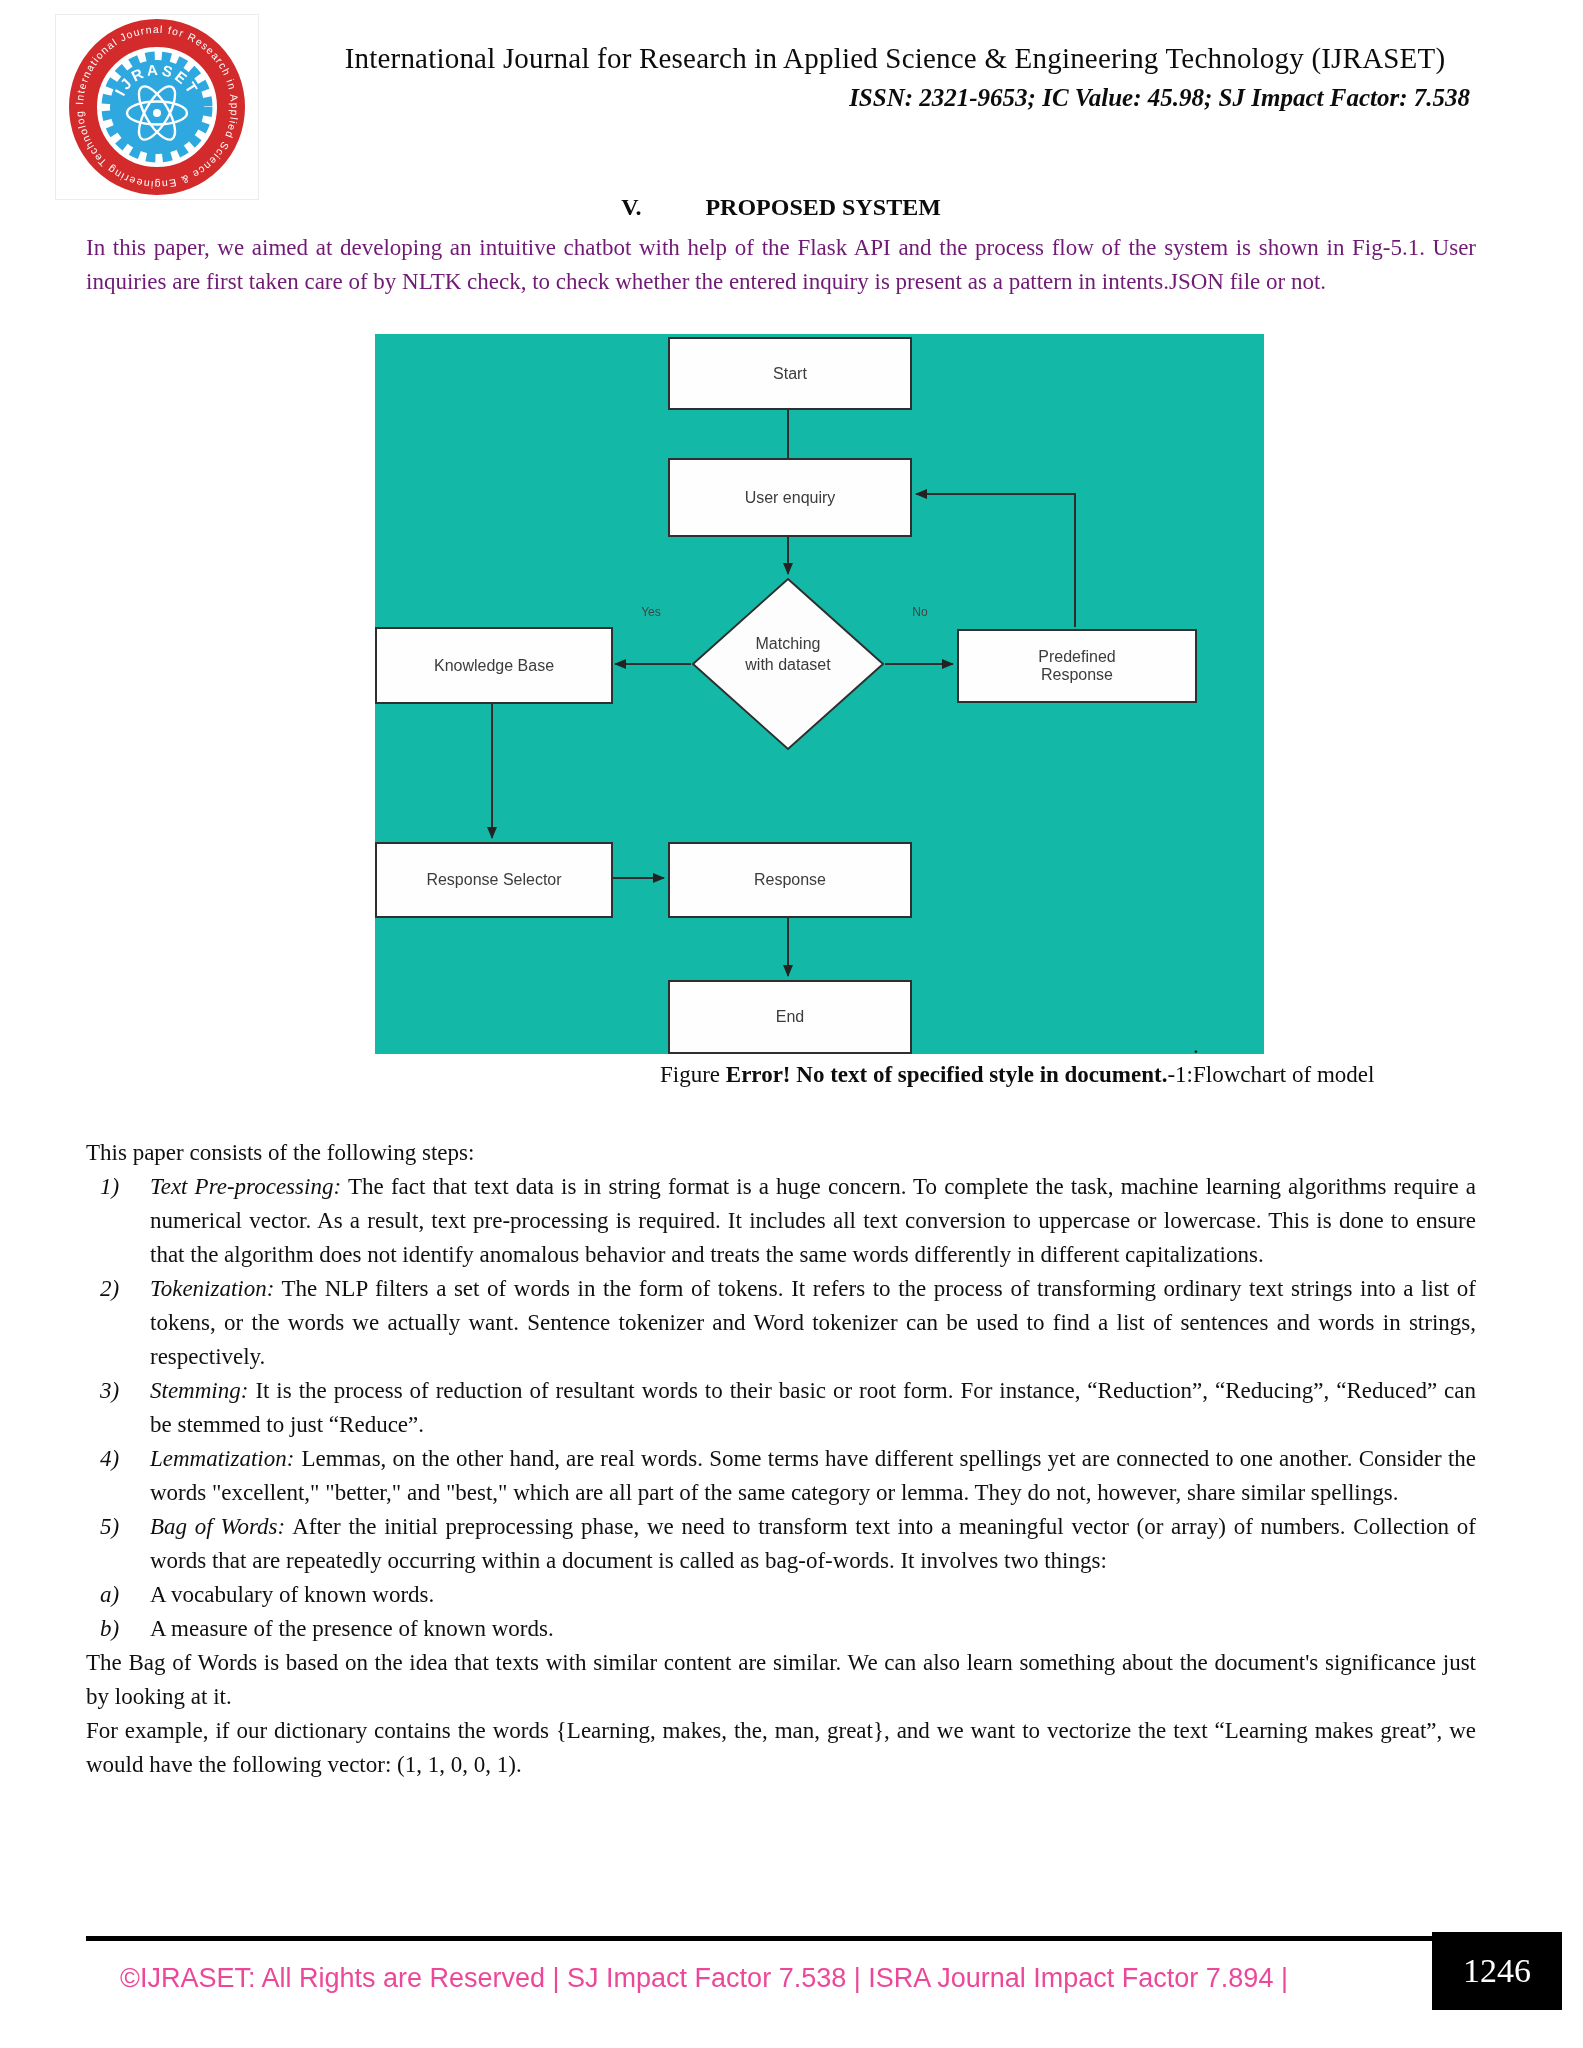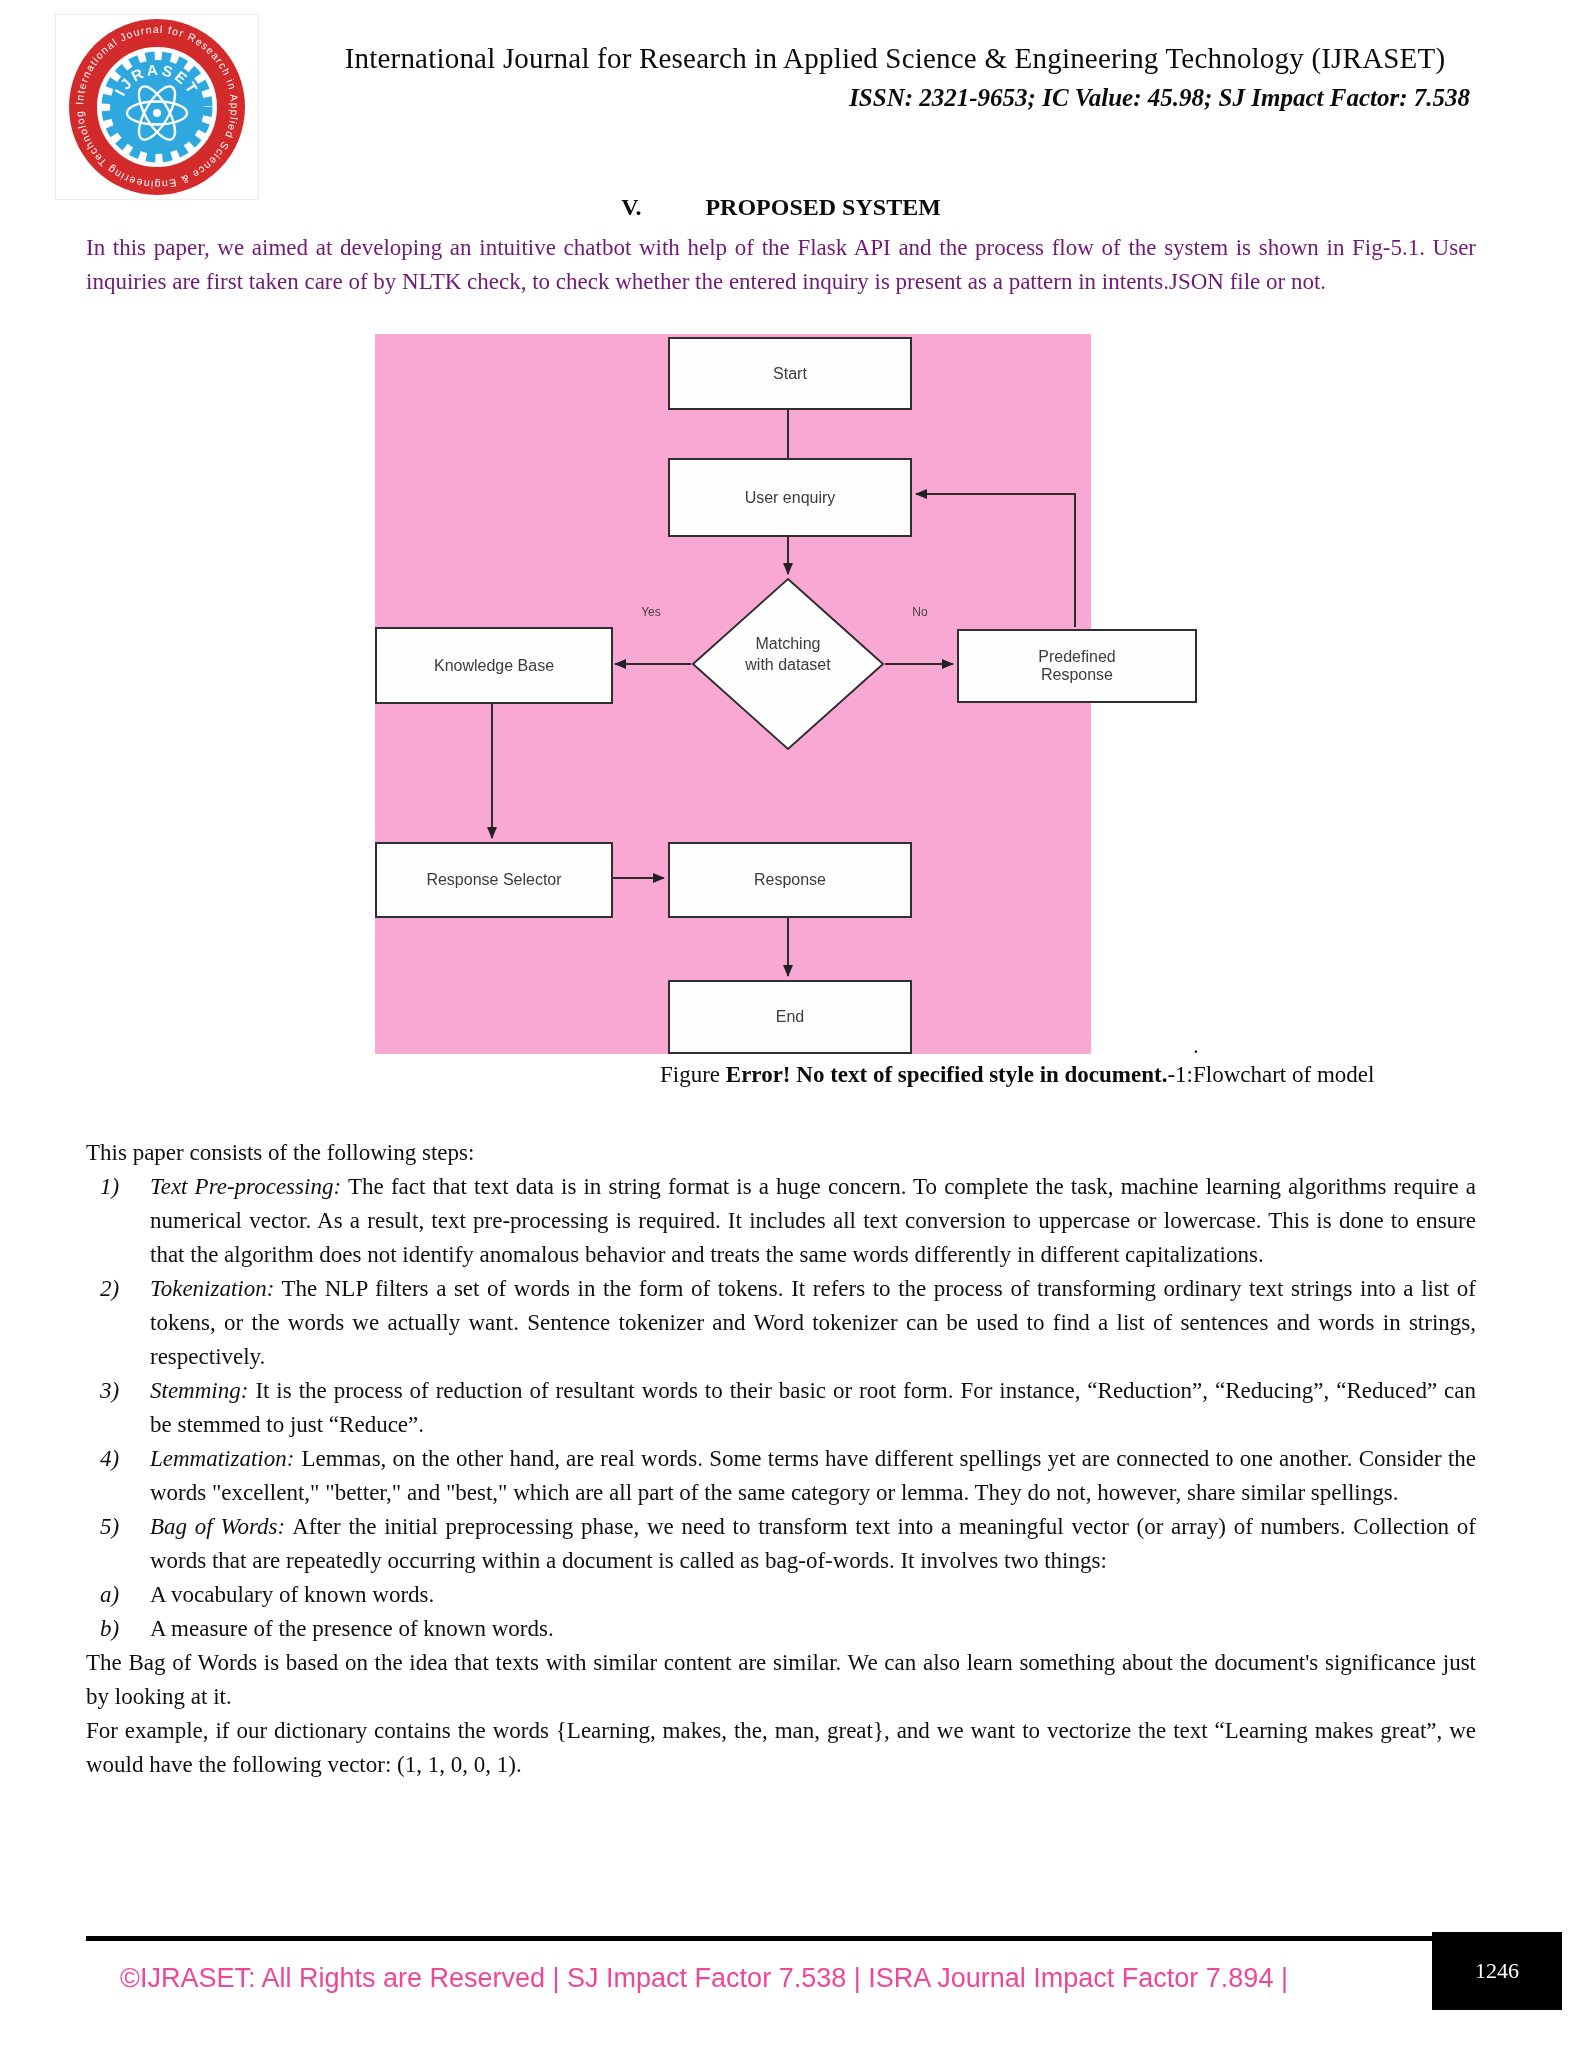--- a/index.html
+++ b/index.html
@@ -19,21 +19,21 @@
   
   .section-heading{position:absolute;left:86px;top:194px;width:1390px;text-align:center;
                    font-weight:bold;font-size:24px;color:#0c0c0c;}
   .section-heading .num{margin-right:64px;}
 
   
   .intro-para{position:absolute;left:86px;top:231px;width:1390px;font-size:23px;line-height:34px;
               text-align:justify;color:#701a75;}
 
   
-  .flow-panel{position:absolute;left:375px;top:334px;width:716px;height:720px;background:#f9a8d4;}
+  .flow-panel{position:absolute;left:375px;top:334px;width:889px;height:720px;background:#14b8a6;}
   .flow-panel svg{position:absolute;left:0;top:0;}
   .flow-box{position:absolute;background:#fefefe;border:2px solid #2f2f2f;display:flex;
             align-items:center;justify-content:center;text-align:center;
             font-family:"Liberation Sans","DejaVu Sans",sans-serif;font-size:16px;color:#3c3c3c;}
   .flow-label{position:absolute;text-align:center;font-family:"Liberation Sans","DejaVu Sans",sans-serif;
               font-size:16px;color:#3c3c3c;line-height:21px;}
   .edge-label{position:absolute;width:60px;text-align:center;
               font-family:"Liberation Sans","DejaVu Sans",sans-serif;font-size:12px;color:#444;}
   .panel-period{position:absolute;left:1193px;top:1033px;font-size:23px;color:#111;}
 
@@ -49,21 +49,21 @@
   .step-item .marker{position:absolute;left:14px;top:0;font-style:italic;}
   .step-item .lbl{font-style:italic;margin-right:7px;}
   .closing-para{text-align:justify;}
 
   
   .footer-rule{position:absolute;left:86px;top:1936px;width:1347px;height:5px;background:#000;}
   .footer-text{position:absolute;left:120px;top:1963px;font-family:"Liberation Sans","DejaVu Sans",sans-serif;
                font-size:27px;color:#ec4899;}
   .page-number-box{position:absolute;left:1432px;top:1932px;width:130px;height:78px;background:#000;
                    display:flex;align-items:center;justify-content:center;}
-  .page-number-box span{color:#fff;font-size:22px;font-family:"Liberation Serif",serif;}
+  .page-number-box span{color:#fff;font-size:34px;font-family:"Liberation Serif",serif;}
 </style>
 </head>
 <body>
 
 <div class="page">
 
   <div class="logo-card">
     <svg width="202" height="184" viewBox="0 0 202 184">
       <circle cx="101" cy="92" r="74" fill="#ffffff" stroke="#d32b2b" stroke-width="28"></circle>
       <defs>

